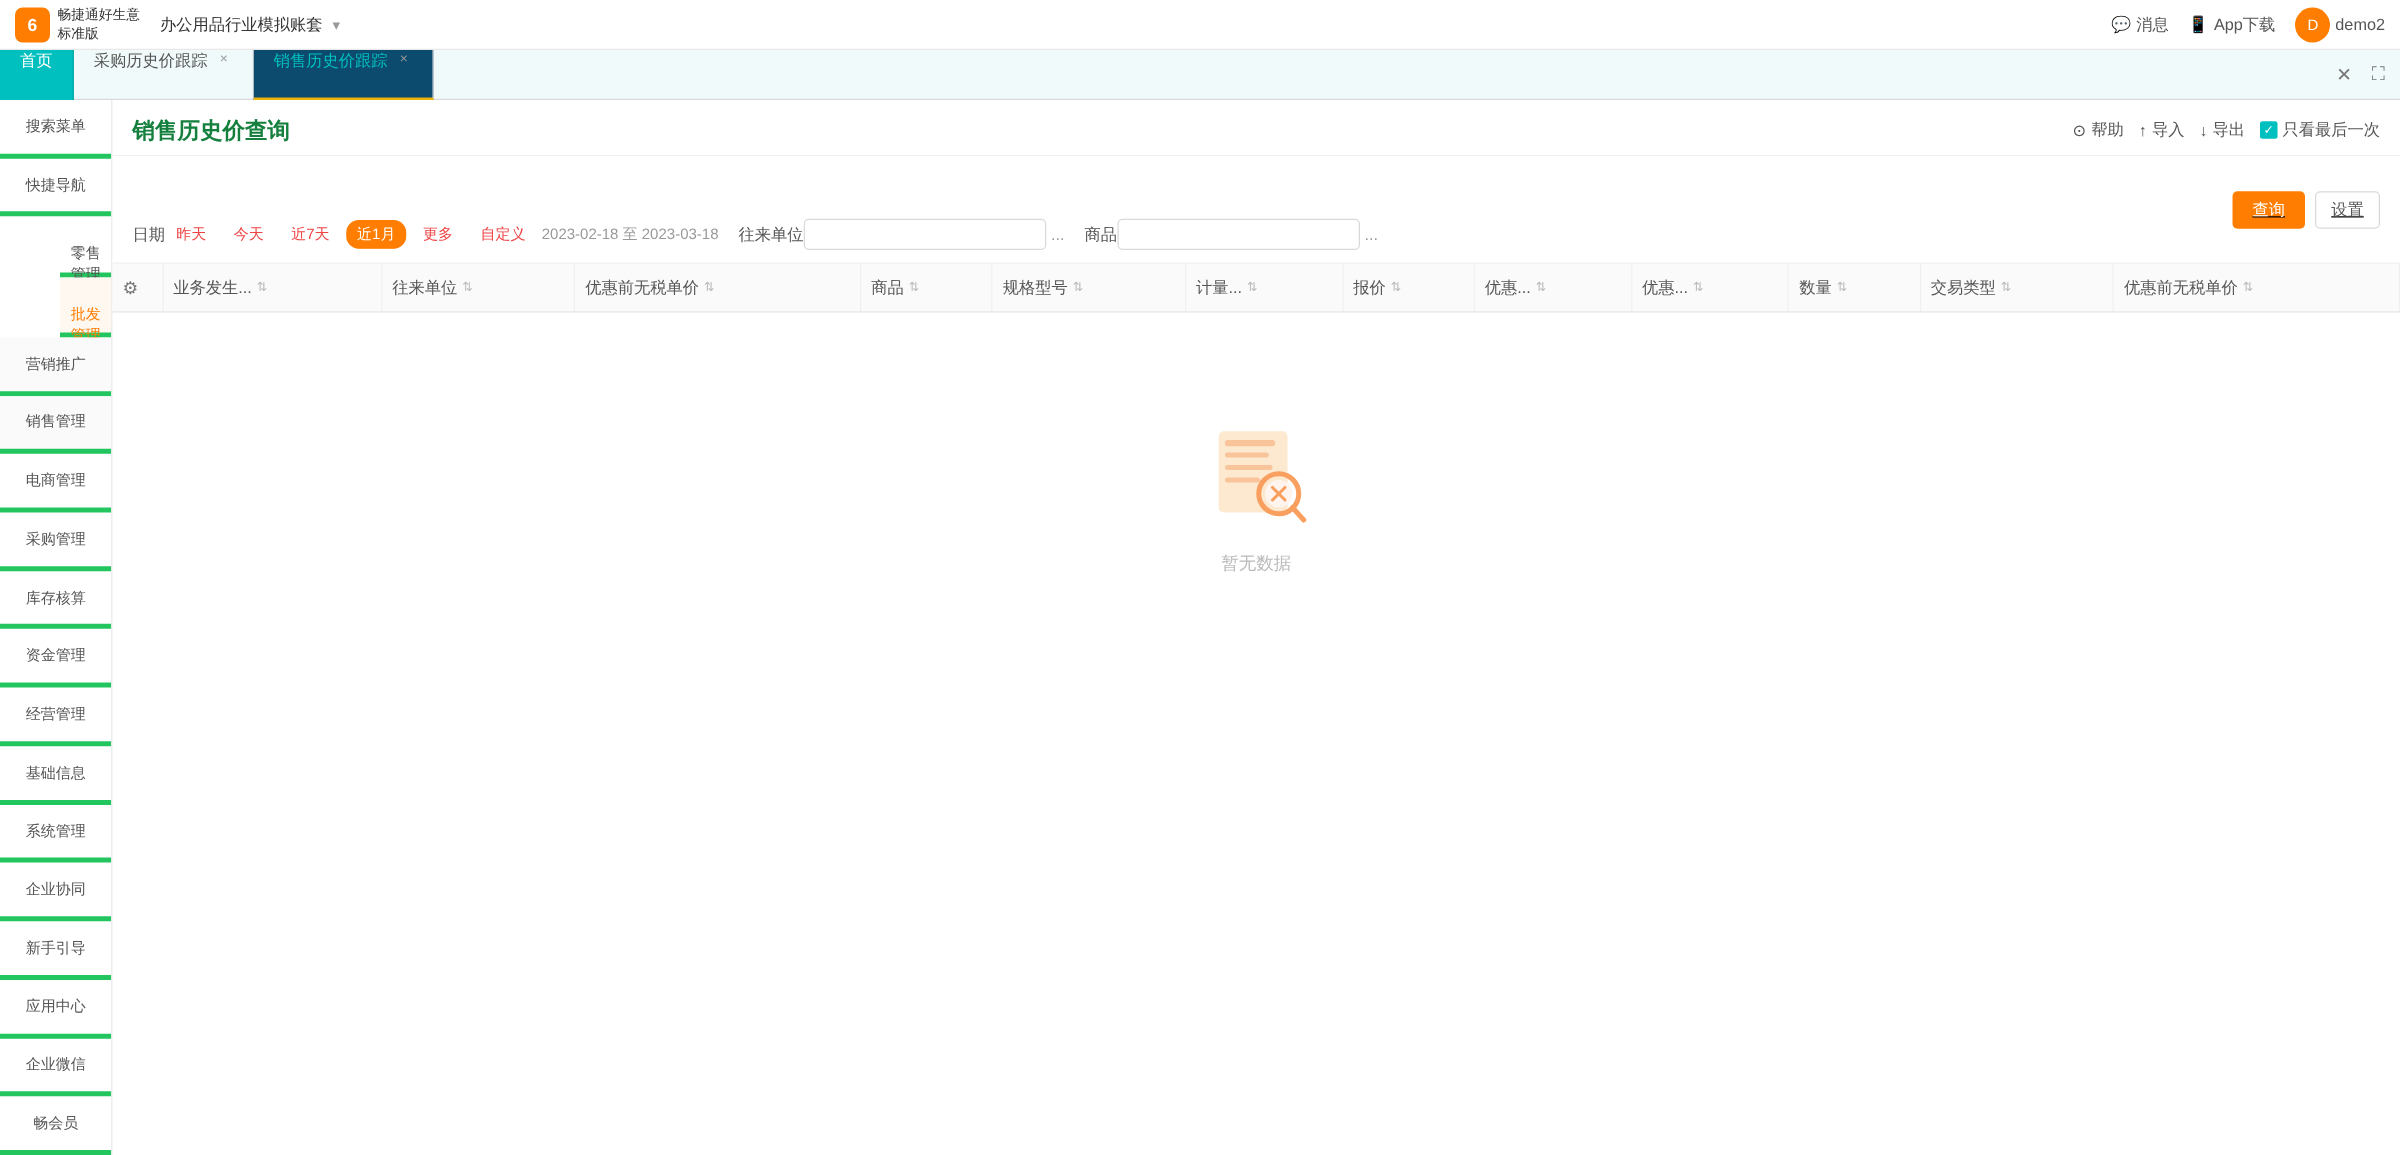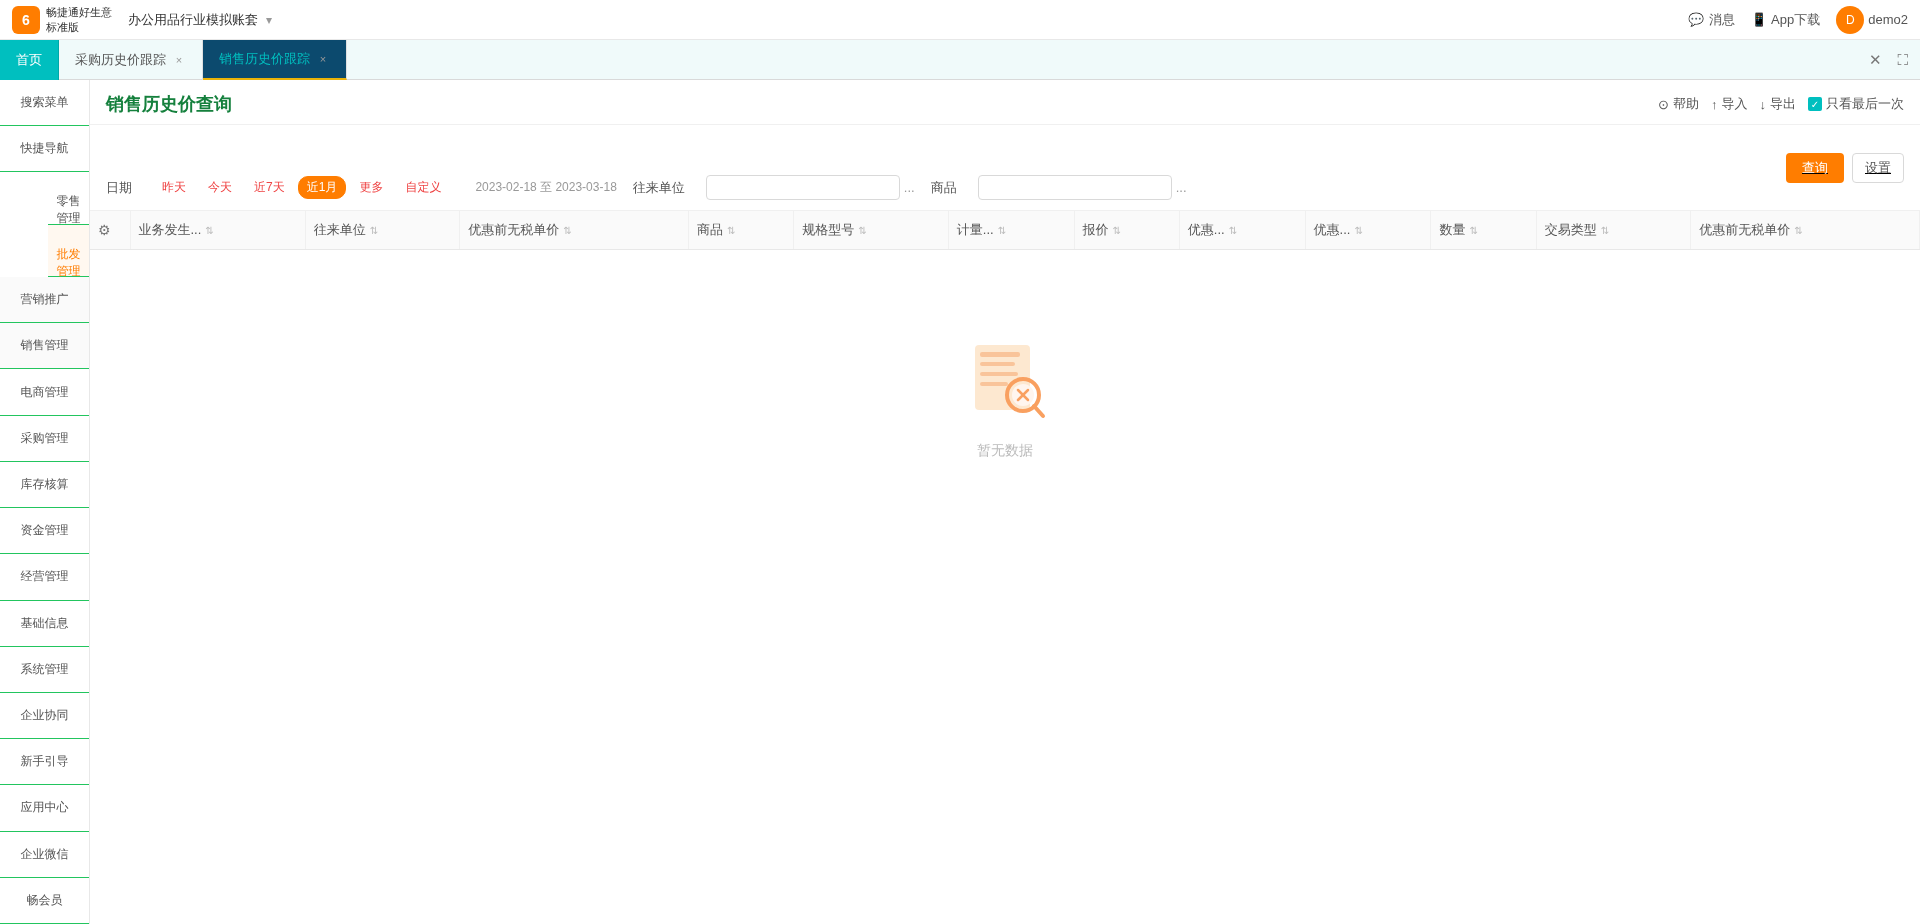--- a/index.html
+++ b/index.html
@@ -84,21 +84,20 @@
       background: #f0fafa;
       border-bottom: 1px solid #d9d9d9;
       display: flex;
       align-items: center;
       padding: 0 0;
       flex-shrink: 0;
     }
     .tab {
       height: 40px;
       display: flex;
-      align-items: center;
       padding: 0 16px;
       font-size: 13px;
       color: #555;
       cursor: pointer;
       border-right: 1px solid #e0e0e0;
       gap: 6px;
       white-space: nowrap;
     }
     .tab.active {
       background: #0c4a6e;
@@ -156,21 +155,21 @@
       display: flex;
       flex-direction: column;
       align-items: center;
       justify-content: center;
       padding: 21px 4px;
       cursor: pointer;
       color: #555;
       font-size: 12px;
       text-align: center;
       min-height: 44px;
-      border-bottom: 1px solid #22c55e;
+      border-bottom: 4px solid #22c55e;
       gap: 2px;
     }
     .sidebar-item.active { color: #ff7d00; background: #fff8f0; }
     .sidebar-item.has-arrow {
       flex-direction: row;
       justify-content: center;
       gap: 4px;
       flex-wrap: wrap;
       margin-left: 48px;
     }
@@ -251,21 +250,21 @@
       background: #fff;
       border-bottom: 1px solid #f0f0f0;
       display: flex;
       align-items: center;
       gap: 16px;
       flex-wrap: wrap;
     }
     .filter-group {
       display: flex;
       align-items: center;
-      gap: 21px;
+      gap: 0;
       margin-top: 40px;
     }
     .filter-label {
       color: #555;
       font-size: 13px;
       white-space: nowrap;
     }
     .date-shortcuts {
       display: flex;
       align-items: center;

